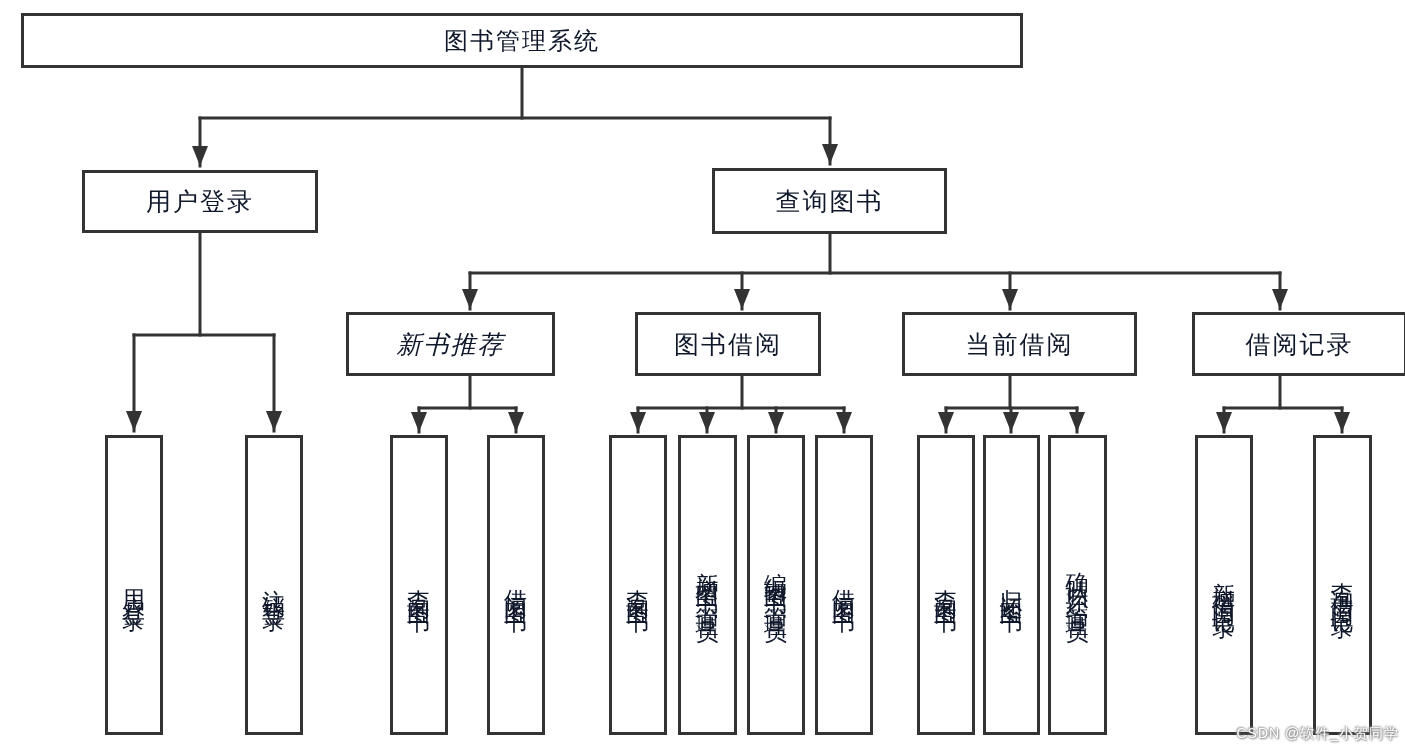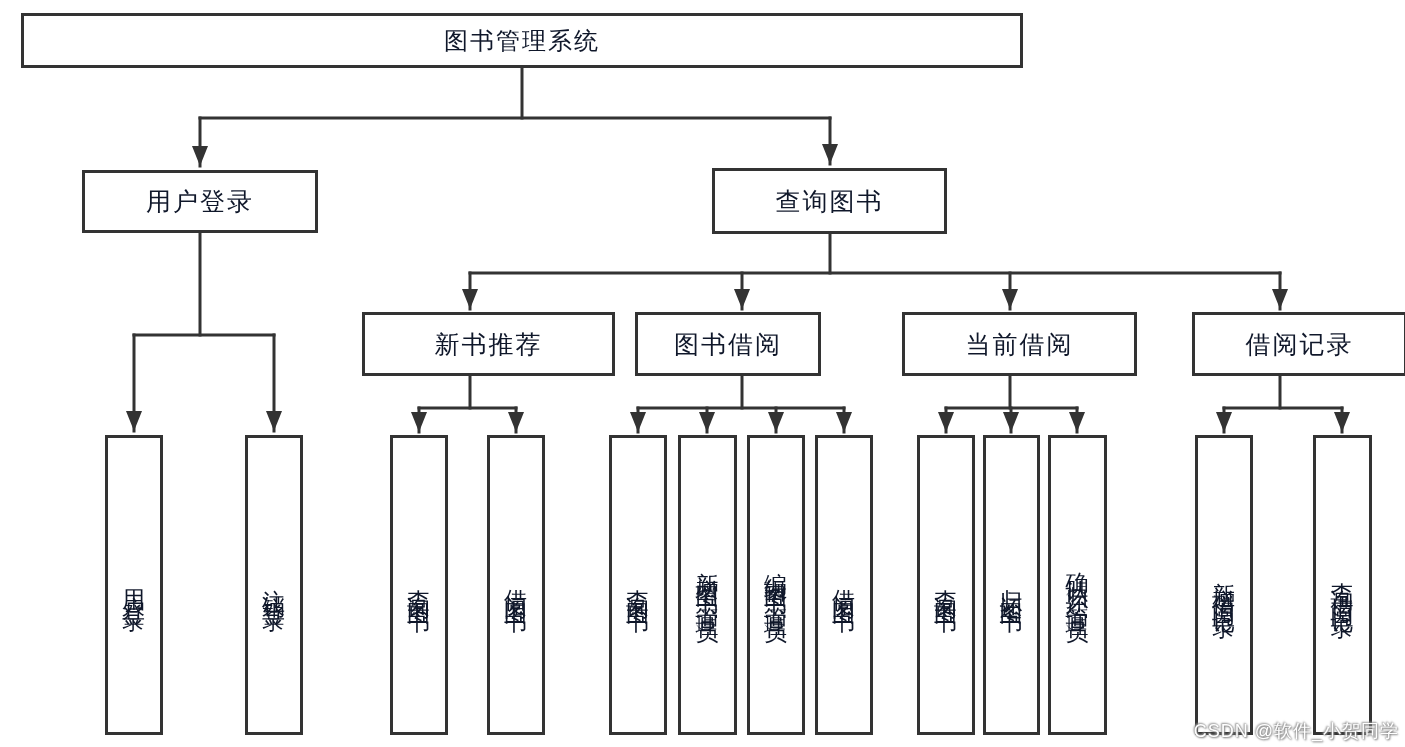--- a/index.html
+++ b/index.html
@@ -44,21 +44,21 @@
     writing-mode: vertical-rl;
     text-orientation: mixed;
     font-size: 23px;
     letter-spacing: 7px;
     line-height: 52px;
   }
   .watermark {
     position: absolute;
     right: 6px;
     bottom: 4px;
-    font-size: 18px;
+    font-size: 14px;
     color: #ffffff;
     letter-spacing: 1px;
     text-shadow: 0 0 2px #8f8f8f, 1px 1px 2px #7d7d7d, -1px -1px 2px #9a9a9a;
     white-space: nowrap;
   }
 </style>
 </head>
 <body>
 
 <div id="stage">
@@ -111,21 +111,21 @@
       <path d="M1224 408 V432" marker-end="url(#arrow)"></path>
       <path d="M1342 408 V432" marker-end="url(#arrow)"></path>
     </g>
   </svg>
 
   <div class="box root-box" style="left:21px; top:13px; width:1002px; height:55px;">图书管理系统</div>
 
   <div class="box h-box" style="left:82px; top:170px; width:236px; height:63px;">用户登录</div>
   <div class="box h-box" style="left:712px; top:168px; width:235px; height:66px;">查询图书</div>
 
-  <div class="box h-box" style="left:362px; top:312px; width:253px; height:64px;">新书推荐</div>
+  <div class="box h-box" style="left:346px; top:312px; width:209px; height:64px;font-style:italic;">新书推荐</div>
   <div class="box h-box" style="left:635px; top:312px; width:186px; height:64px;">图书借阅</div>
   <div class="box h-box" style="left:902px; top:312px; width:235px; height:64px;">当前借阅</div>
   <div class="box h-box" style="left:1172px; top:312px; width:215px; height:64px;margin-left:20px;">借阅记录</div>
 
   <div class="box v-box" style="left:105px; top:435px; width:58px; height:300px;">用户登录</div>
   <div class="box v-box" style="left:245px; top:435px; width:58px; height:300px;">注销登录</div>
 
   <div class="box v-box" style="left:390px; top:435px; width:58px; height:300px;">查询图书</div>
   <div class="box v-box" style="left:487px; top:435px; width:58px; height:300px;">借阅图书</div>
 

